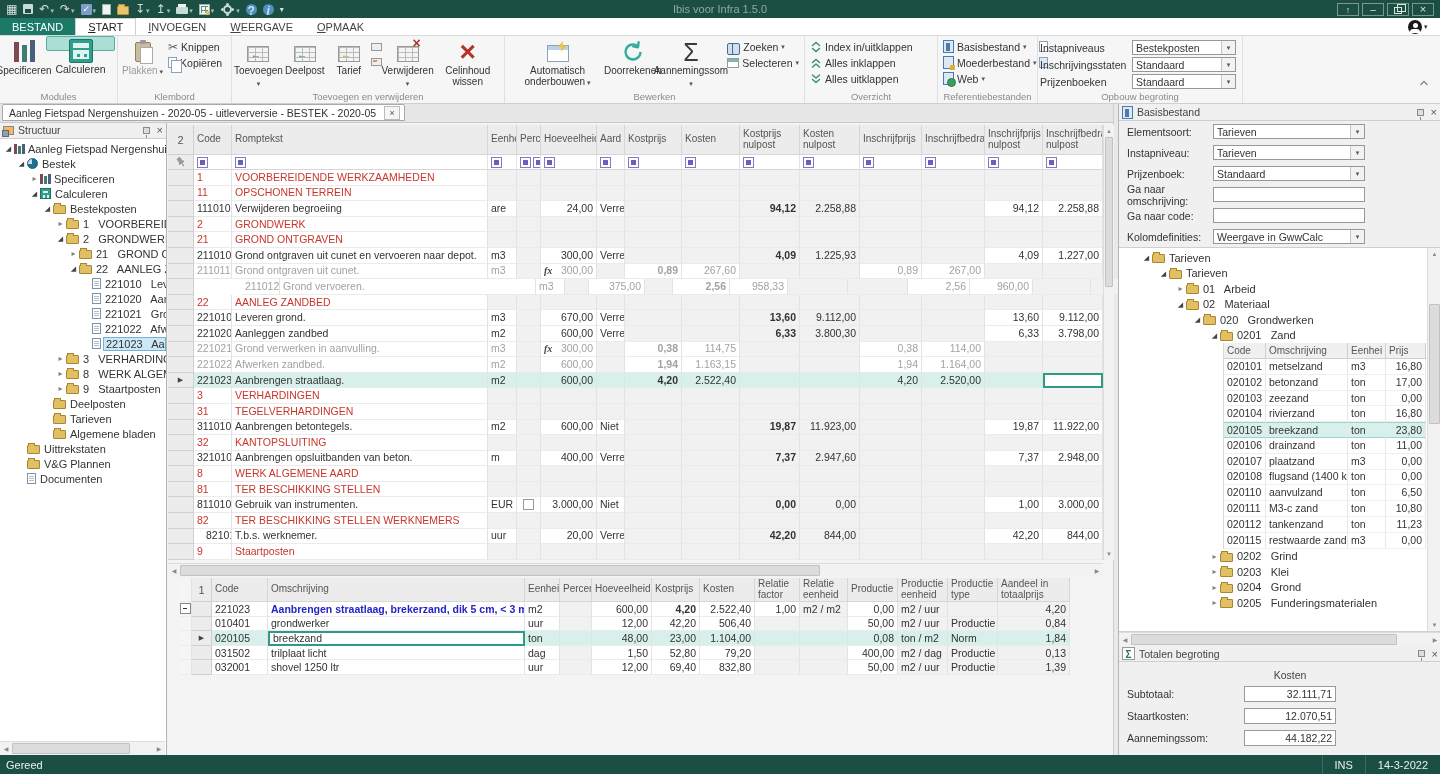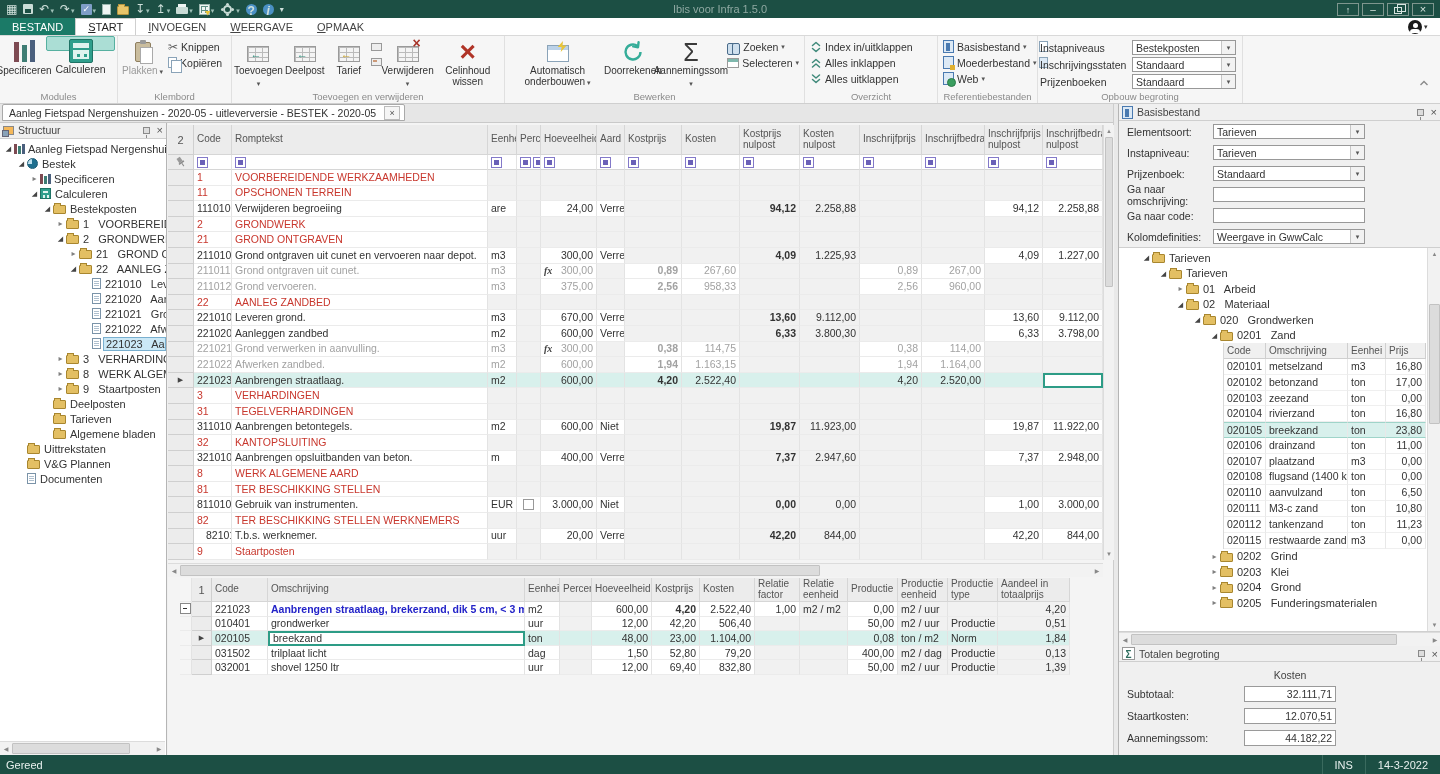--- a/index.html
+++ b/index.html
@@ -915,21 +915,21 @@
             <span>0,89</span>
           </div>
           <div class="c w r" style="width: 63px;">
             <span>267,00</span>
           </div>
           <div class="c g r" style="width: 58px;"></div>
           <div class="c g r" style="width: 60px;"></div>
         </div>
         <div class="mr d">
           <div class="rh"></div>
-          <div class="c w" style="width: 38px;">
+          <div class="c w" style="width: 38px; margin-left: 48px;">
             <span>211012</span>
           </div>
           <div class="c w" style="width: 256px;">
             <span>Grond vervoeren.</span>
           </div>
           <div class="c w" style="width: 29px;">
             <span>m3</span>
           </div>
           <div class="c g" style="width: 24px;"></div>
           <div class="c w r" style="width: 56px;">
@@ -1534,21 +1534,21 @@
           <div class="c w r" style="width: 50px;">
             <span>50,00</span>
           </div>
           <div class="c g" style="width: 50px;">
             <span>m2 / uur</span>
           </div>
           <div class="c g" style="width: 50px;">
             <span>Productie</span>
           </div>
           <div class="c g r" style="width: 72px;">
-            <span>0,51</span>
+            <span>0,84</span>
           </div>
         </div>
         <div class="br rsel">
           <div class="xc"></div>
           <div class="rh rh2">
             <span class="selarrow">▶</span>
           </div>
           <div class="c" style="width: 56px;">
             <span>020105</span>
           </div>

